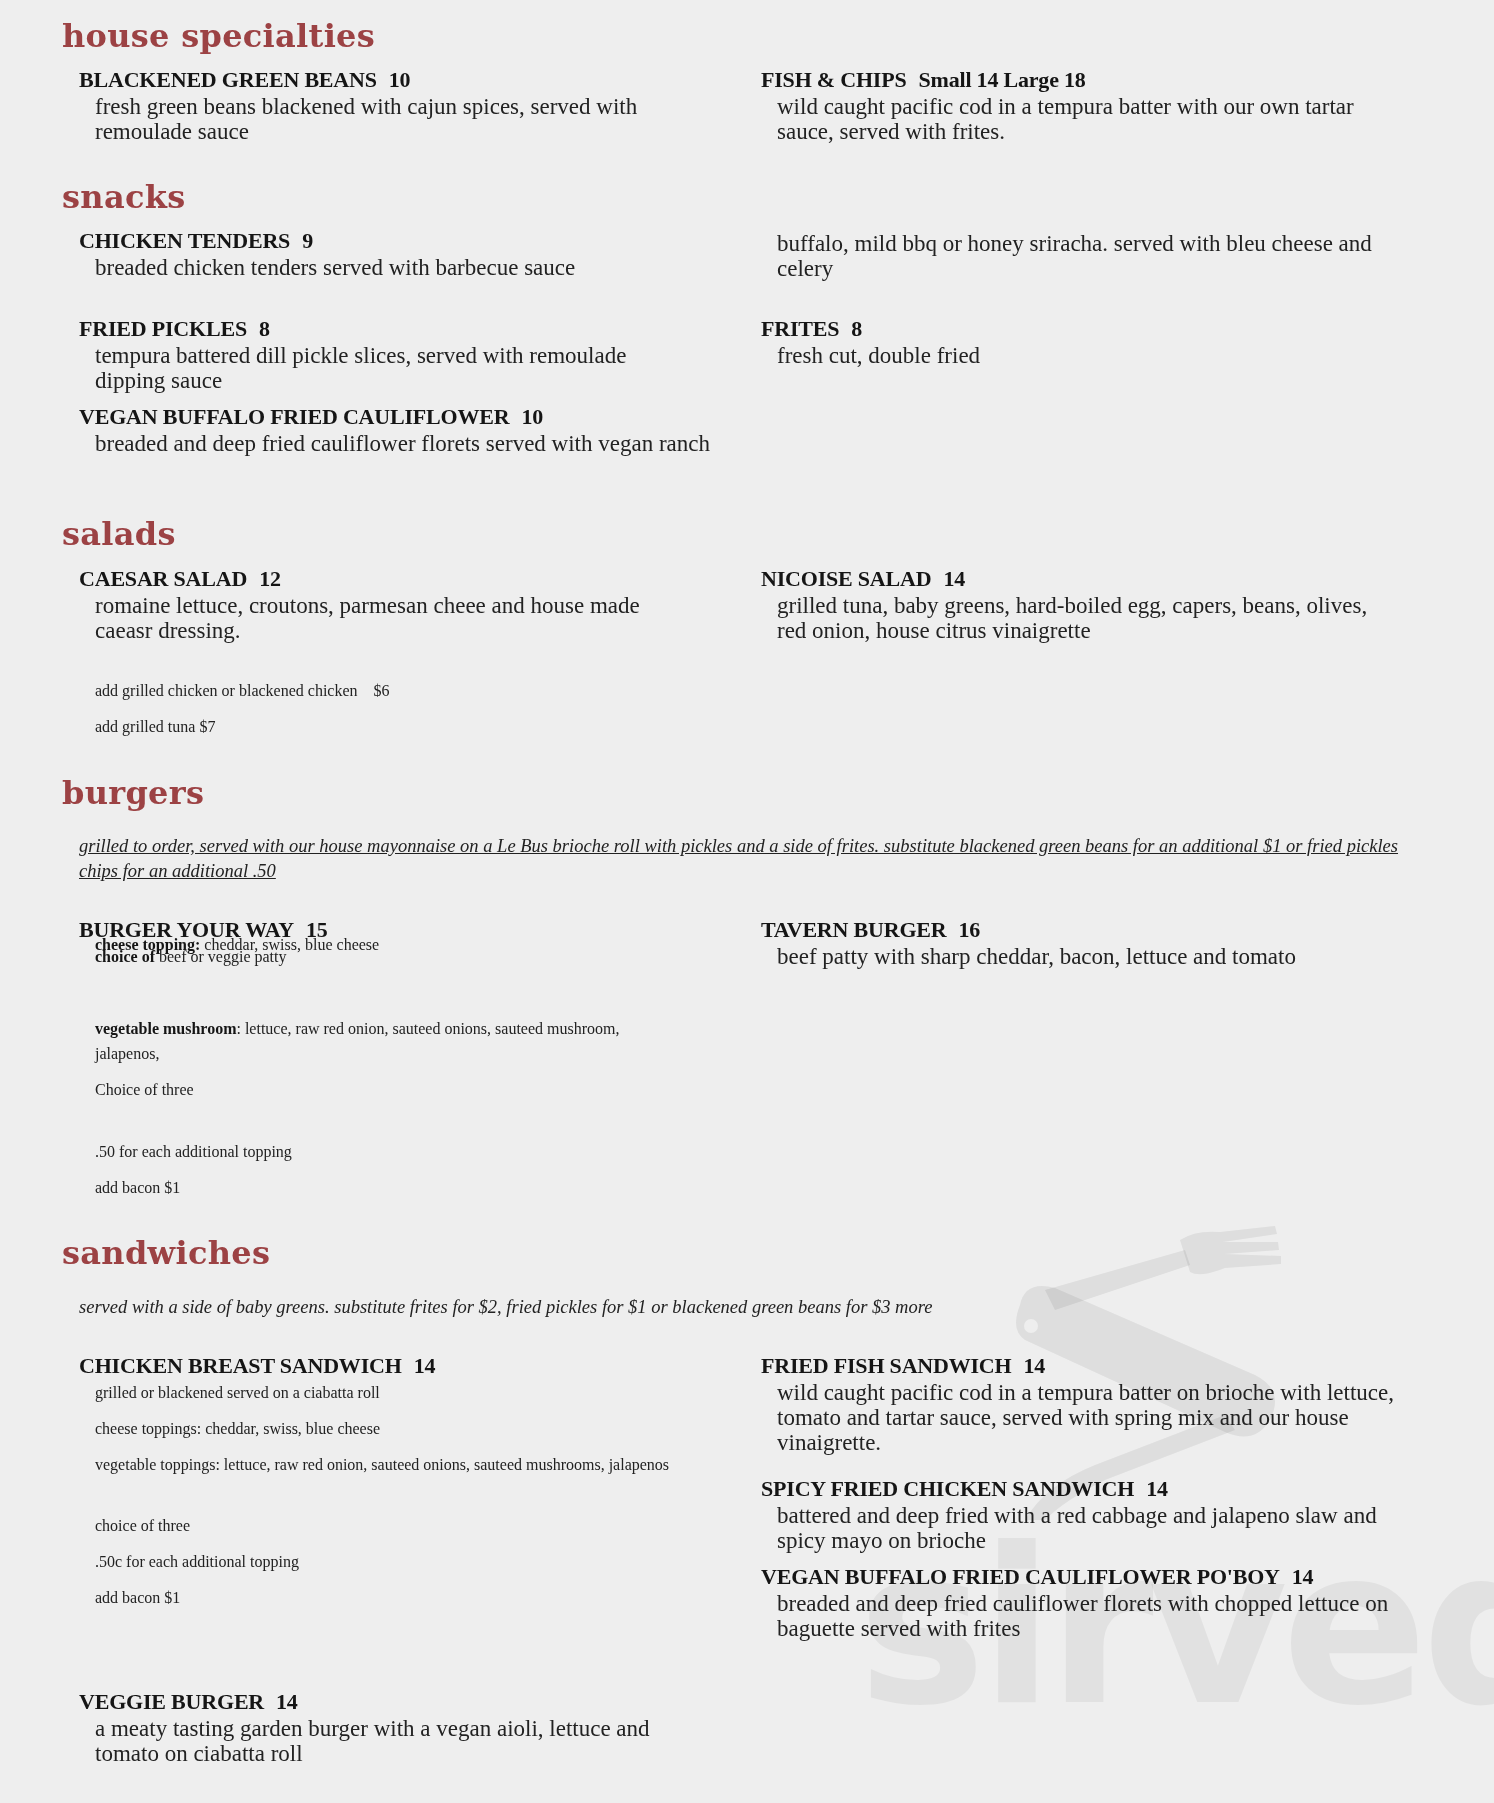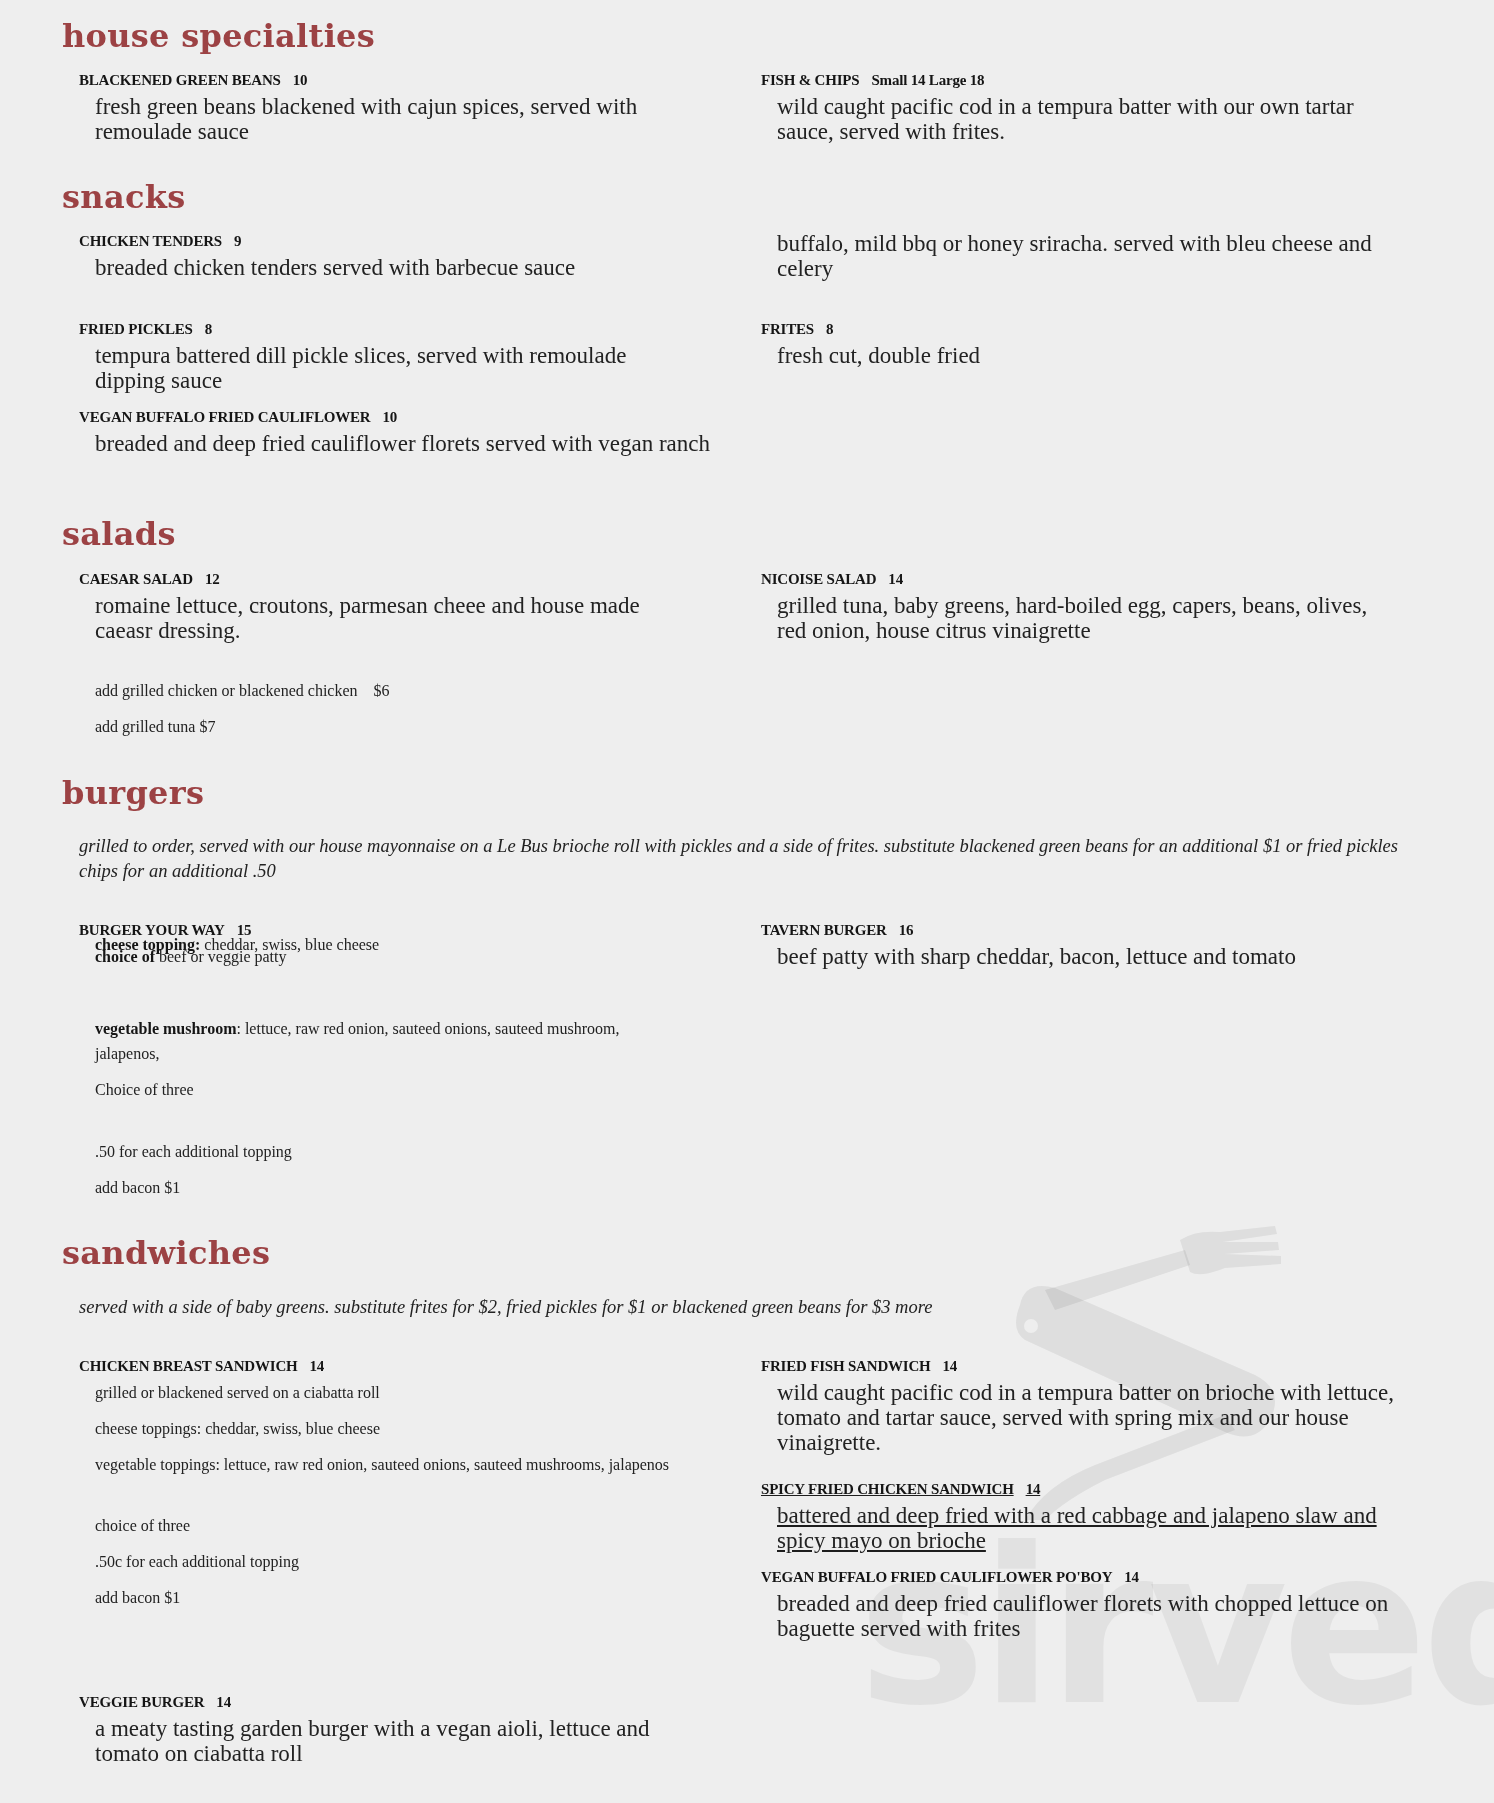--- a/index.html
+++ b/index.html
@@ -7,21 +7,21 @@
     width:1494px; height:1803px; background:#eeeeee; position:relative; overflow:hidden;
     font-family:"DejaVu Serif", serif; color:#1d1d1d;
   }
   .sec-title {
     position:absolute; left:62px; margin:0;
     font-family:"DejaVu Serif", serif; font-weight:bold;
     font-size:32px; color:#9c4244; letter-spacing:0.3px; line-height:1;
   }
   .item { position:absolute; width:620px; }
   .item-name {
-    font-family:"Liberation Serif", serif; font-weight:bold; font-size:15px;
+    font-family:"Liberation Serif", serif; font-weight:bold; font-size:22px;
     color:#151515; line-height:24px; white-space:nowrap; letter-spacing:-0.2px;
   }
   .item-name .price { margin-left:12px; }
   .desc {
     font-family:"Liberation Serif", serif; font-size:23px; line-height:25px;
     color:#222; margin-left:16px; margin-top:2px;
   }
   .line {
     font-family:"Liberation Serif", serif; font-size:16px; line-height:25px; color:#222;
     position:absolute; width:600px;
@@ -95,21 +95,21 @@
   <div class="desc">romaine lettuce, croutons, parmesan cheee and house made caeasr dressing.</div>
 </div>
 <div class="item" style="left:761px; top:567px; width:640px;">
   <div class="item-name"><span>NICOISE SALAD</span><span class="price">14</span></div>
   <div class="desc">grilled tuna, baby greens, hard-boiled egg, capers, beans, olives, red onion, house citrus vinaigrette</div>
 </div>
 <div class="line" style="left:95px; top:678px; white-space:pre;">add grilled chicken or blackened chicken    $6</div>
 <div class="line" style="left:95px; top:714px;">add grilled tuna $7</div>
 
 <h2 class="sec-title" style="top:777px;">burgers</h2>
-<div class="note" style="top:834px;">grilled to order, served with our house mayonnaise on a Le Bus brioche roll with pickles and a side of frites. substitute blackened green beans for an additional $1 or fried pickles chips for an additional .50</div>
+<div class="note" style="top:834px;text-decoration:underline;">grilled to order, served with our house mayonnaise on a Le Bus brioche roll with pickles and a side of frites. substitute blackened green beans for an additional $1 or fried pickles chips for an additional .50</div>
 
 <div class="item" style="left:79px; top:918px;">
   <div class="item-name"><span>BURGER YOUR WAY</span><span class="price">15</span></div>
 </div>
 <div class="line" style="left:95px; top:944px;"><b>choice of</b><span> beef or veggie patty</span></div>
 <div class="line" style="left:95px; top:932px;"><b>cheese topping:</b><span> cheddar, swiss, blue cheese</span></div>
 <div class="line" style="left:95px; top:1016px; width:580px;"><b>vegetable mushroom</b><span>: lettuce, raw red onion, sauteed onions, sauteed mushroom, jalapenos,</span></div>
 <div class="line" style="left:95px; top:1077px;"><span>Choice of three</span></div>
 <div class="line" style="left:95px; top:1139px;"><span>.50 for each additional topping</span></div>
 <div class="line" style="left:95px; top:1175px;"><span>add bacon $1</span></div>
@@ -129,21 +129,21 @@
 <div class="line" style="left:95px; top:1416px;">cheese toppings: cheddar, swiss, blue cheese</div>
 <div class="line" style="left:95px; top:1452px; width:580px;">vegetable toppings: lettuce, raw red onion, sauteed onions, sauteed mushrooms, jalapenos</div>
 <div class="line" style="left:95px; top:1513px;">choice of three</div>
 <div class="line" style="left:95px; top:1549px;">.50c for each additional topping</div>
 <div class="line" style="left:95px; top:1585px;">add bacon $1</div>
 
 <div class="item" style="left:761px; top:1354px; width:650px;">
   <div class="item-name"><span>FRIED FISH SANDWICH</span><span class="price">14</span></div>
   <div class="desc">wild caught pacific cod in a tempura batter on brioche with lettuce, tomato and tartar sauce, served with spring mix and our house vinaigrette.</div>
 </div>
-<div class="item" style="left:761px; top:1477px; width:640px;text-decoration:underline;">
+<div class="item" style="left:761px; top:1477px; width:640px;">
   <div class="item-name"><span>SPICY FRIED CHICKEN SANDWICH</span><span class="price">14</span></div>
   <div class="desc">battered and deep fried with a red cabbage and jalapeno slaw and spicy mayo on brioche</div>
 </div>
 <div class="item" style="left:761px; top:1565px; width:660px;">
   <div class="item-name"><span>VEGAN BUFFALO FRIED CAULIFLOWER PO'BOY</span><span class="price">14</span></div>
   <div class="desc">breaded and deep fried cauliflower florets with chopped lettuce on baguette served with frites</div>
 </div>
 
 <div class="item" style="left:79px; top:1690px; width:640px;">
   <div class="item-name"><span>VEGGIE BURGER</span><span class="price">14</span></div>

